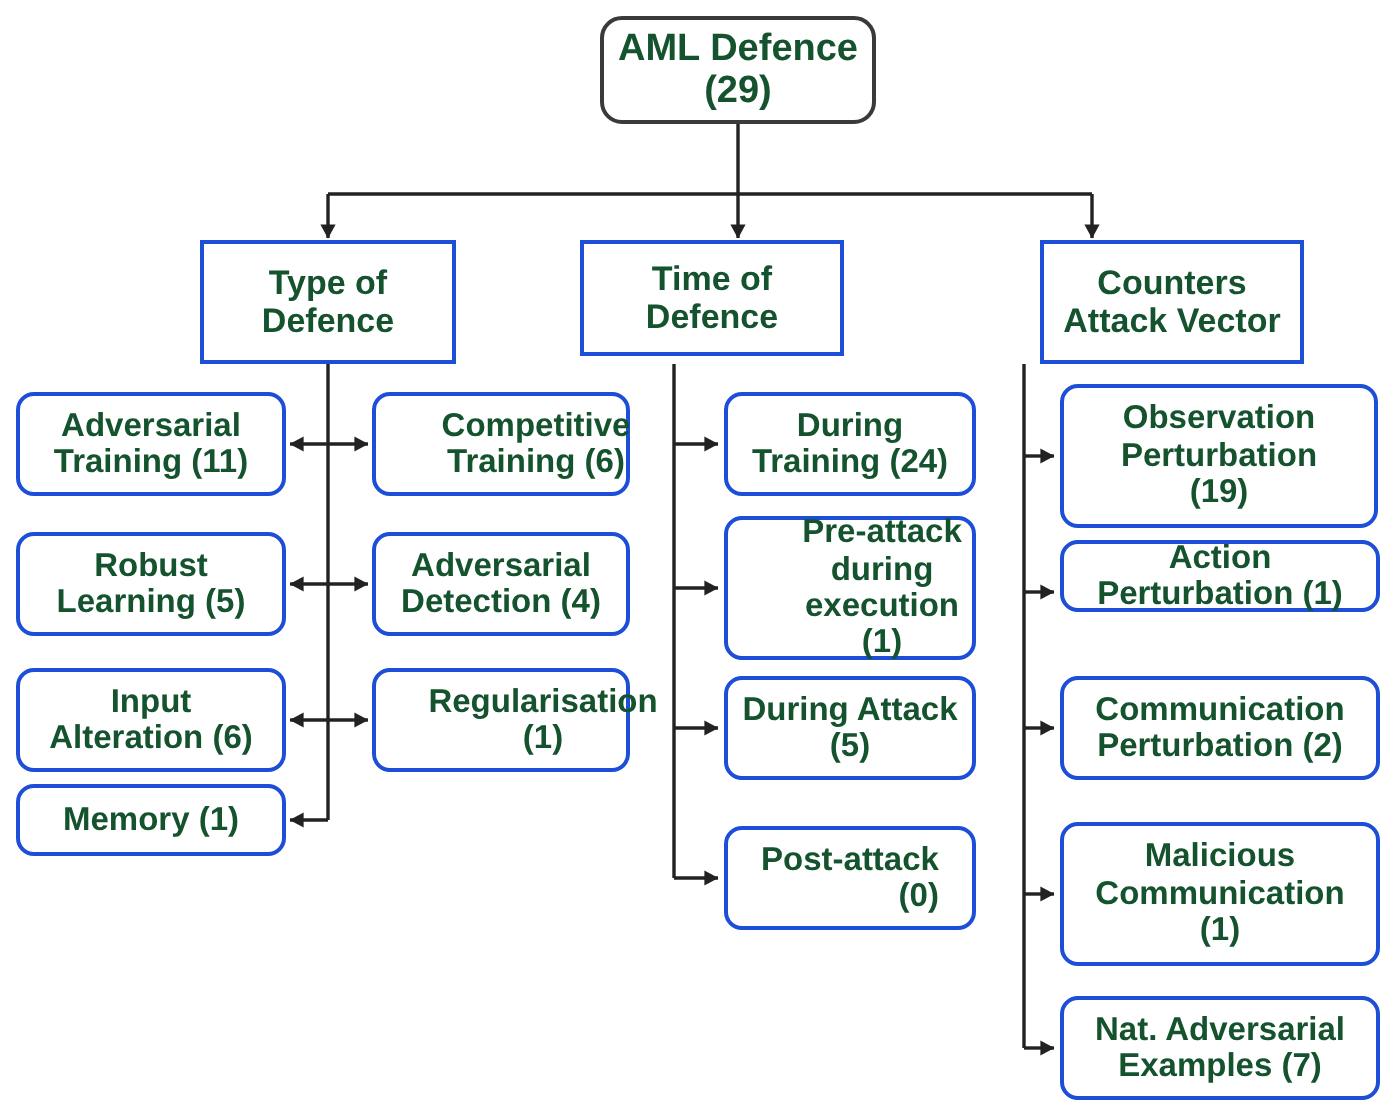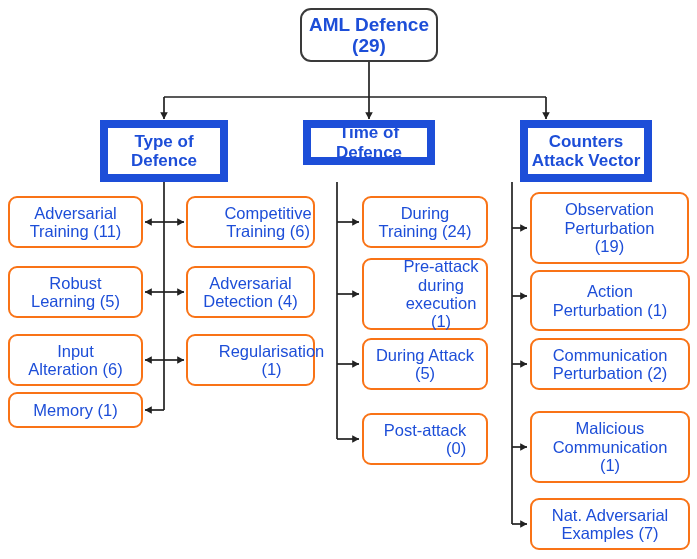--- a/index.html
+++ b/index.html
@@ -24,41 +24,41 @@
     pointer-events: none;
   }
   .node {
     position: absolute;
     box-sizing: border-box;
     display: flex;
     align-items: center;
     justify-content: center;
     text-align: center;
     background: #ffffff;
-    color: #1d4ed8;
+    color: #14532d;
     line-height: 1.12;
     white-space: pre-line;
     z-index: 2;
   }
   .node.root {
     border: 2px solid #3a3a3a;
     border-radius: 11px;
     font-weight: bold;
     font-size: 19px;
   }
   .node.category {
-    border: 8px solid #1d4ed8;
+    border: 2px solid #1d4ed8;
     border-radius: 0;
     font-weight: bold;
     font-size: 17px;
   }
   .node.leaf {
-    border: 2px solid #f97316;
+    border: 2px solid #1d4ed8;
     border-radius: 9px;
-    font-weight: normal;
+    font-weight: bold;
     font-size: 16.5px;
   }
 </style>
 </head>
 <body>
 
 <div id="canvas">
 
   <svg id="wires" viewBox="0 0 697 559">
     <defs>
@@ -111,21 +111,21 @@
       <path d="M512,447 L527,447" marker-end="url(#arrRight)"></path>
       <path d="M512,524 L527,524" marker-end="url(#arrRight)"></path>
     </g>
   </svg>
 
   <div class="node root" style="left:300px; top:8px; width:138px; height:54px;">AML Defence
 (29)</div>
 
   <div class="node category" style="left:100px; top:120px; width:128px; height:62px;">Type of
 Defence</div>
-  <div class="node category" style="left:303px; top:120px; width:132px; height:45px;">Time of
+  <div class="node category" style="left:290px; top:120px; width:132px; height:58px;">Time of
 Defence</div>
   <div class="node category" style="left:480px; top:120px; width:132px; height:62px;margin-left:40px;">Counters
 Attack Vector</div>
 
   <div class="node leaf" style="left:8px; top:196px; width:135px; height:52px;">Adversarial
 Training (11)</div>
   <div class="node leaf" style="left:8px; top:266px; width:135px; height:52px;">Robust
 Learning (5)</div>
   <div class="node leaf" style="left:8px; top:334px; width:135px; height:52px;">Input
 Alteration (6)</div>
@@ -144,21 +144,21 @@
 during
 execution (1)</div>
   <div class="node leaf" style="left:362px; top:338px; width:126px; height:52px;">During Attack
 (5)</div>
   <div class="node leaf" style="left:362px; top:413px; width:126px; height:52px;text-align:right;">Post-attack
 (0)</div>
 
   <div class="node leaf" style="left:530px; top:192px; width:159px; height:72px;text-align:center;">Observation
 Perturbation
 (19)</div>
-  <div class="node leaf" style="left:530px; top:270px; width:160px; height:61px;">Action
+  <div class="node leaf" style="left:530px; top:270px; width:160px; height:36px;">Action
 Perturbation (1)</div>
   <div class="node leaf" style="left:530px; top:338px; width:160px; height:52px;">Communication
 Perturbation (2)</div>
   <div class="node leaf" style="left:530px; top:411px; width:160px; height:72px;">Malicious
 Communication
 (1)</div>
   <div class="node leaf" style="left:530px; top:498px; width:160px; height:52px;">Nat. Adversarial
 Examples (7)</div>
 
 </div>

